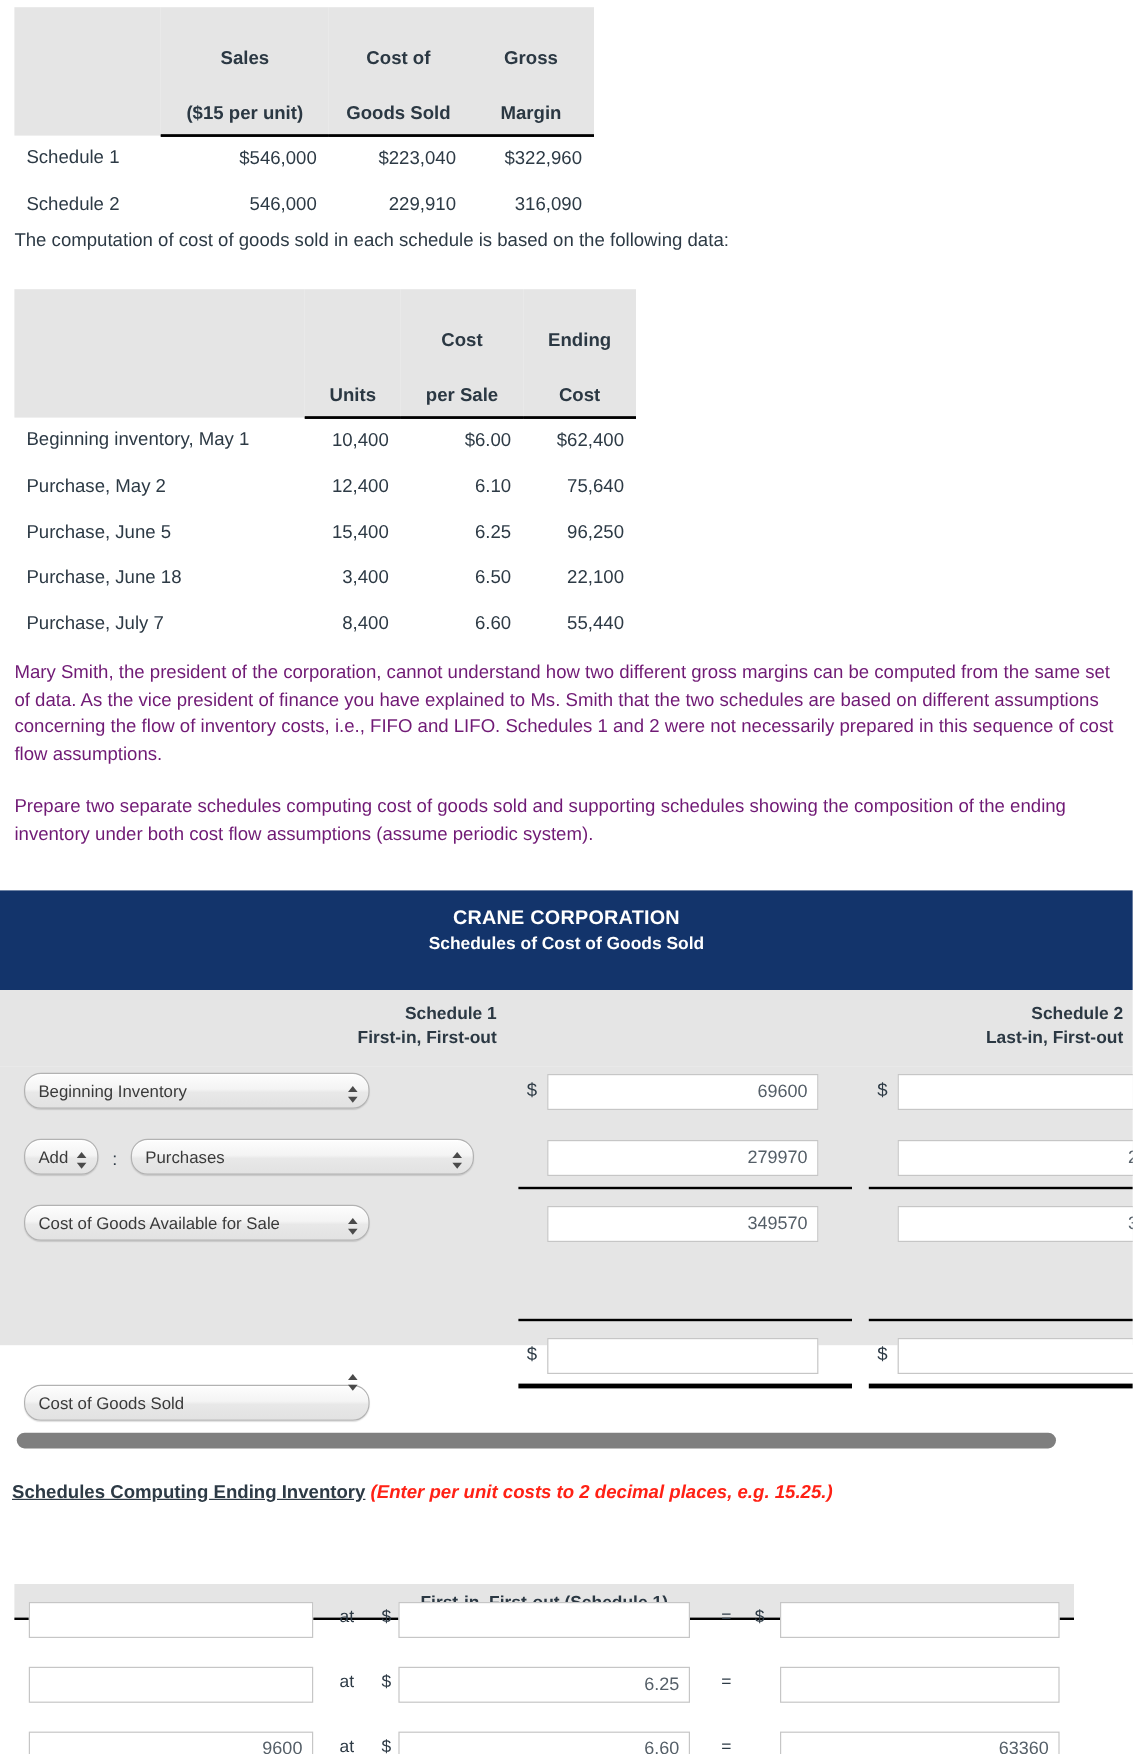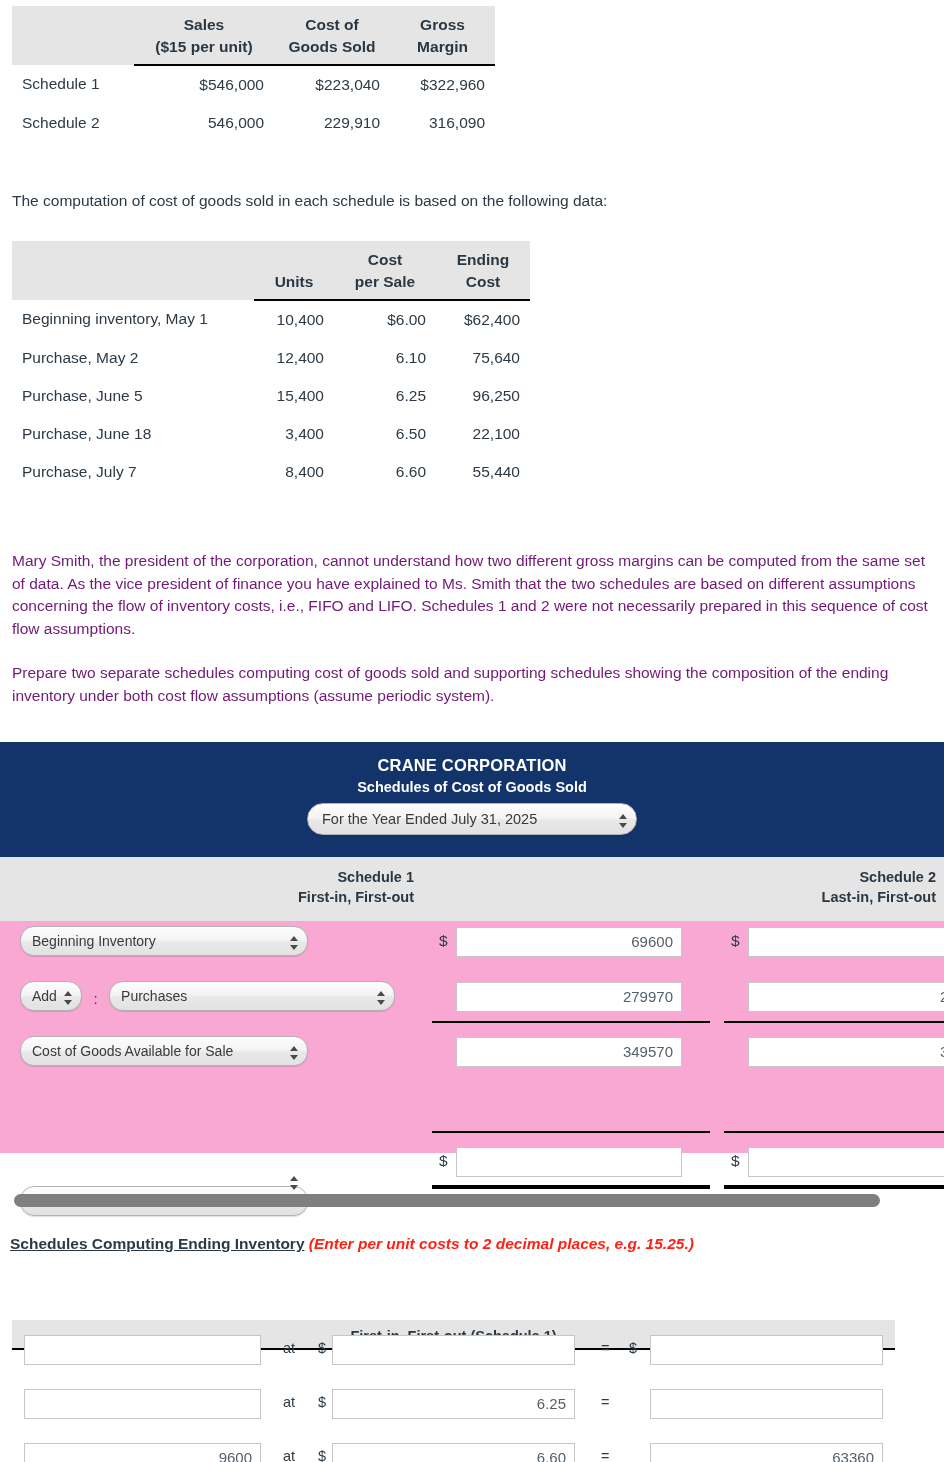--- a/index.html
+++ b/index.html
@@ -17,21 +17,21 @@
   .sum-table { border-collapse: collapse; }
   .sum-table th {
     background: #e5e5e5;
     font-weight: bold;
     font-size: 15.5px;
     color: #2b3843;
     vertical-align: bottom;
     padding: 8px 10px 5px 10px;
     line-height: 1.45;
   }
-  .sum-table th .ul { display: block; }
+  .sum-table th .ul { display: block; margin-top: 24px; }
   .sum-table th.numh { text-align: center; border-bottom: 2px solid #000; }
   .sum-table th.blank { border-bottom: none; }
   .sum-table td {
     font-size: 15.5px;
     padding: 10px 10px;
     color: #2d3a45;
     white-space: nowrap;
   }
   .sum-table td.num { text-align: right; }
   .sum-table td.lbl { text-align: left; }
@@ -60,21 +60,21 @@
 
   
   .form-card {
     position: absolute; left: 0px; top: 742px;
     width: 944px;
   }
   .form-head {
     background: #13346b;
     color: #ffffff;
     text-align: center;
-    padding: 12px 0 18px 0;
+    padding: 12px 0 28px 0;
   }
   .fh-line1 { font-size: 16.5px; font-weight: bold; letter-spacing: .2px; line-height: 22px; }
   .fh-line2 { font-size: 14.5px; font-weight: bold; line-height: 20px; margin-top: 1px; }
   .fh-select-wrap { margin-top: 6px; }
 
   
   select.macsel, .macsel {
     -webkit-appearance: none; appearance: none;
     background: linear-gradient(#fdfdfd 0%, #f4f4f4 45%, #e8e8e8 55%, #e2e2e2 100%);
     border: 1px solid #b2b2b2;
@@ -114,21 +114,21 @@
   }
   .col-head .ch {
     position: absolute; top: 10px;
     text-align: right;
     font-size: 14.5px; font-weight: bold; color: #2b3843; line-height: 20px;
   }
   .ch-s1 { right: 530px; width: 220px; }
   .ch-s2 { right: 0px;  width: 220px; padding-right: 8px; }
 
   
-  .form-body { position: relative; background: #f9a8d4; height: 232px; }
+  .form-body { position: relative; background: #e5e5e5; height: 232px; }
   .frow { position: absolute; left: 0; width: 944px; height: 46px; }
   .frow .left { position: absolute; left: 20px; top: 5px; white-space: nowrap; }
   .colon { display: inline-block; font-size: 15px; margin: 0 7px; color: #2d3a45; vertical-align: middle; }
 
   .dollar { position: absolute; font-size: 15.5px; color: #2d3a45; top: 11px; }
   .d1 { left: 439px; }
   .d2 { left: 731px; }
 
   .cell-in {
     position: absolute; top: 6px;
@@ -287,26 +287,20 @@
   <div class="para-block" style="top:550px;">
     <p class="para">Mary Smith, the president of the corporation, cannot understand how two different gross margins can be computed from the same set of data. As the vice president of finance you have explained to Ms. Smith that the two schedules are based on different assumptions concerning the flow of inventory costs, i.e., FIFO and LIFO. Schedules 1 and 2 were not necessarily prepared in this sequence of cost flow assumptions.</p>
     <p class="para">Prepare two separate schedules computing cost of goods sold and supporting schedules showing the composition of the ending inventory under both cost flow assumptions (assume periodic system).</p>
   </div>
 
   <div class="form-card">
 
     <div class="form-head">
       <div class="fh-line1">CRANE CORPORATION</div>
       <div class="fh-line2">Schedules of Cost of Goods Sold</div>
-      <div class="fh-select-wrap">
-        <span class="selbox">
-          <span class="macsel head-sel">For the Year Ended July 31, 2025</span>
-          <span class="arrows"></span>
-        </span>
-      </div>
     </div>
 
     <div class="col-head">
       <div class="ch ch-s1">
         <div>Schedule 1</div>
         <div>First-in, First-out</div>
       </div>
       <div class="ch ch-s2">
         <div>Schedule 2</div>
         <div>Last-in, First-out</div>

